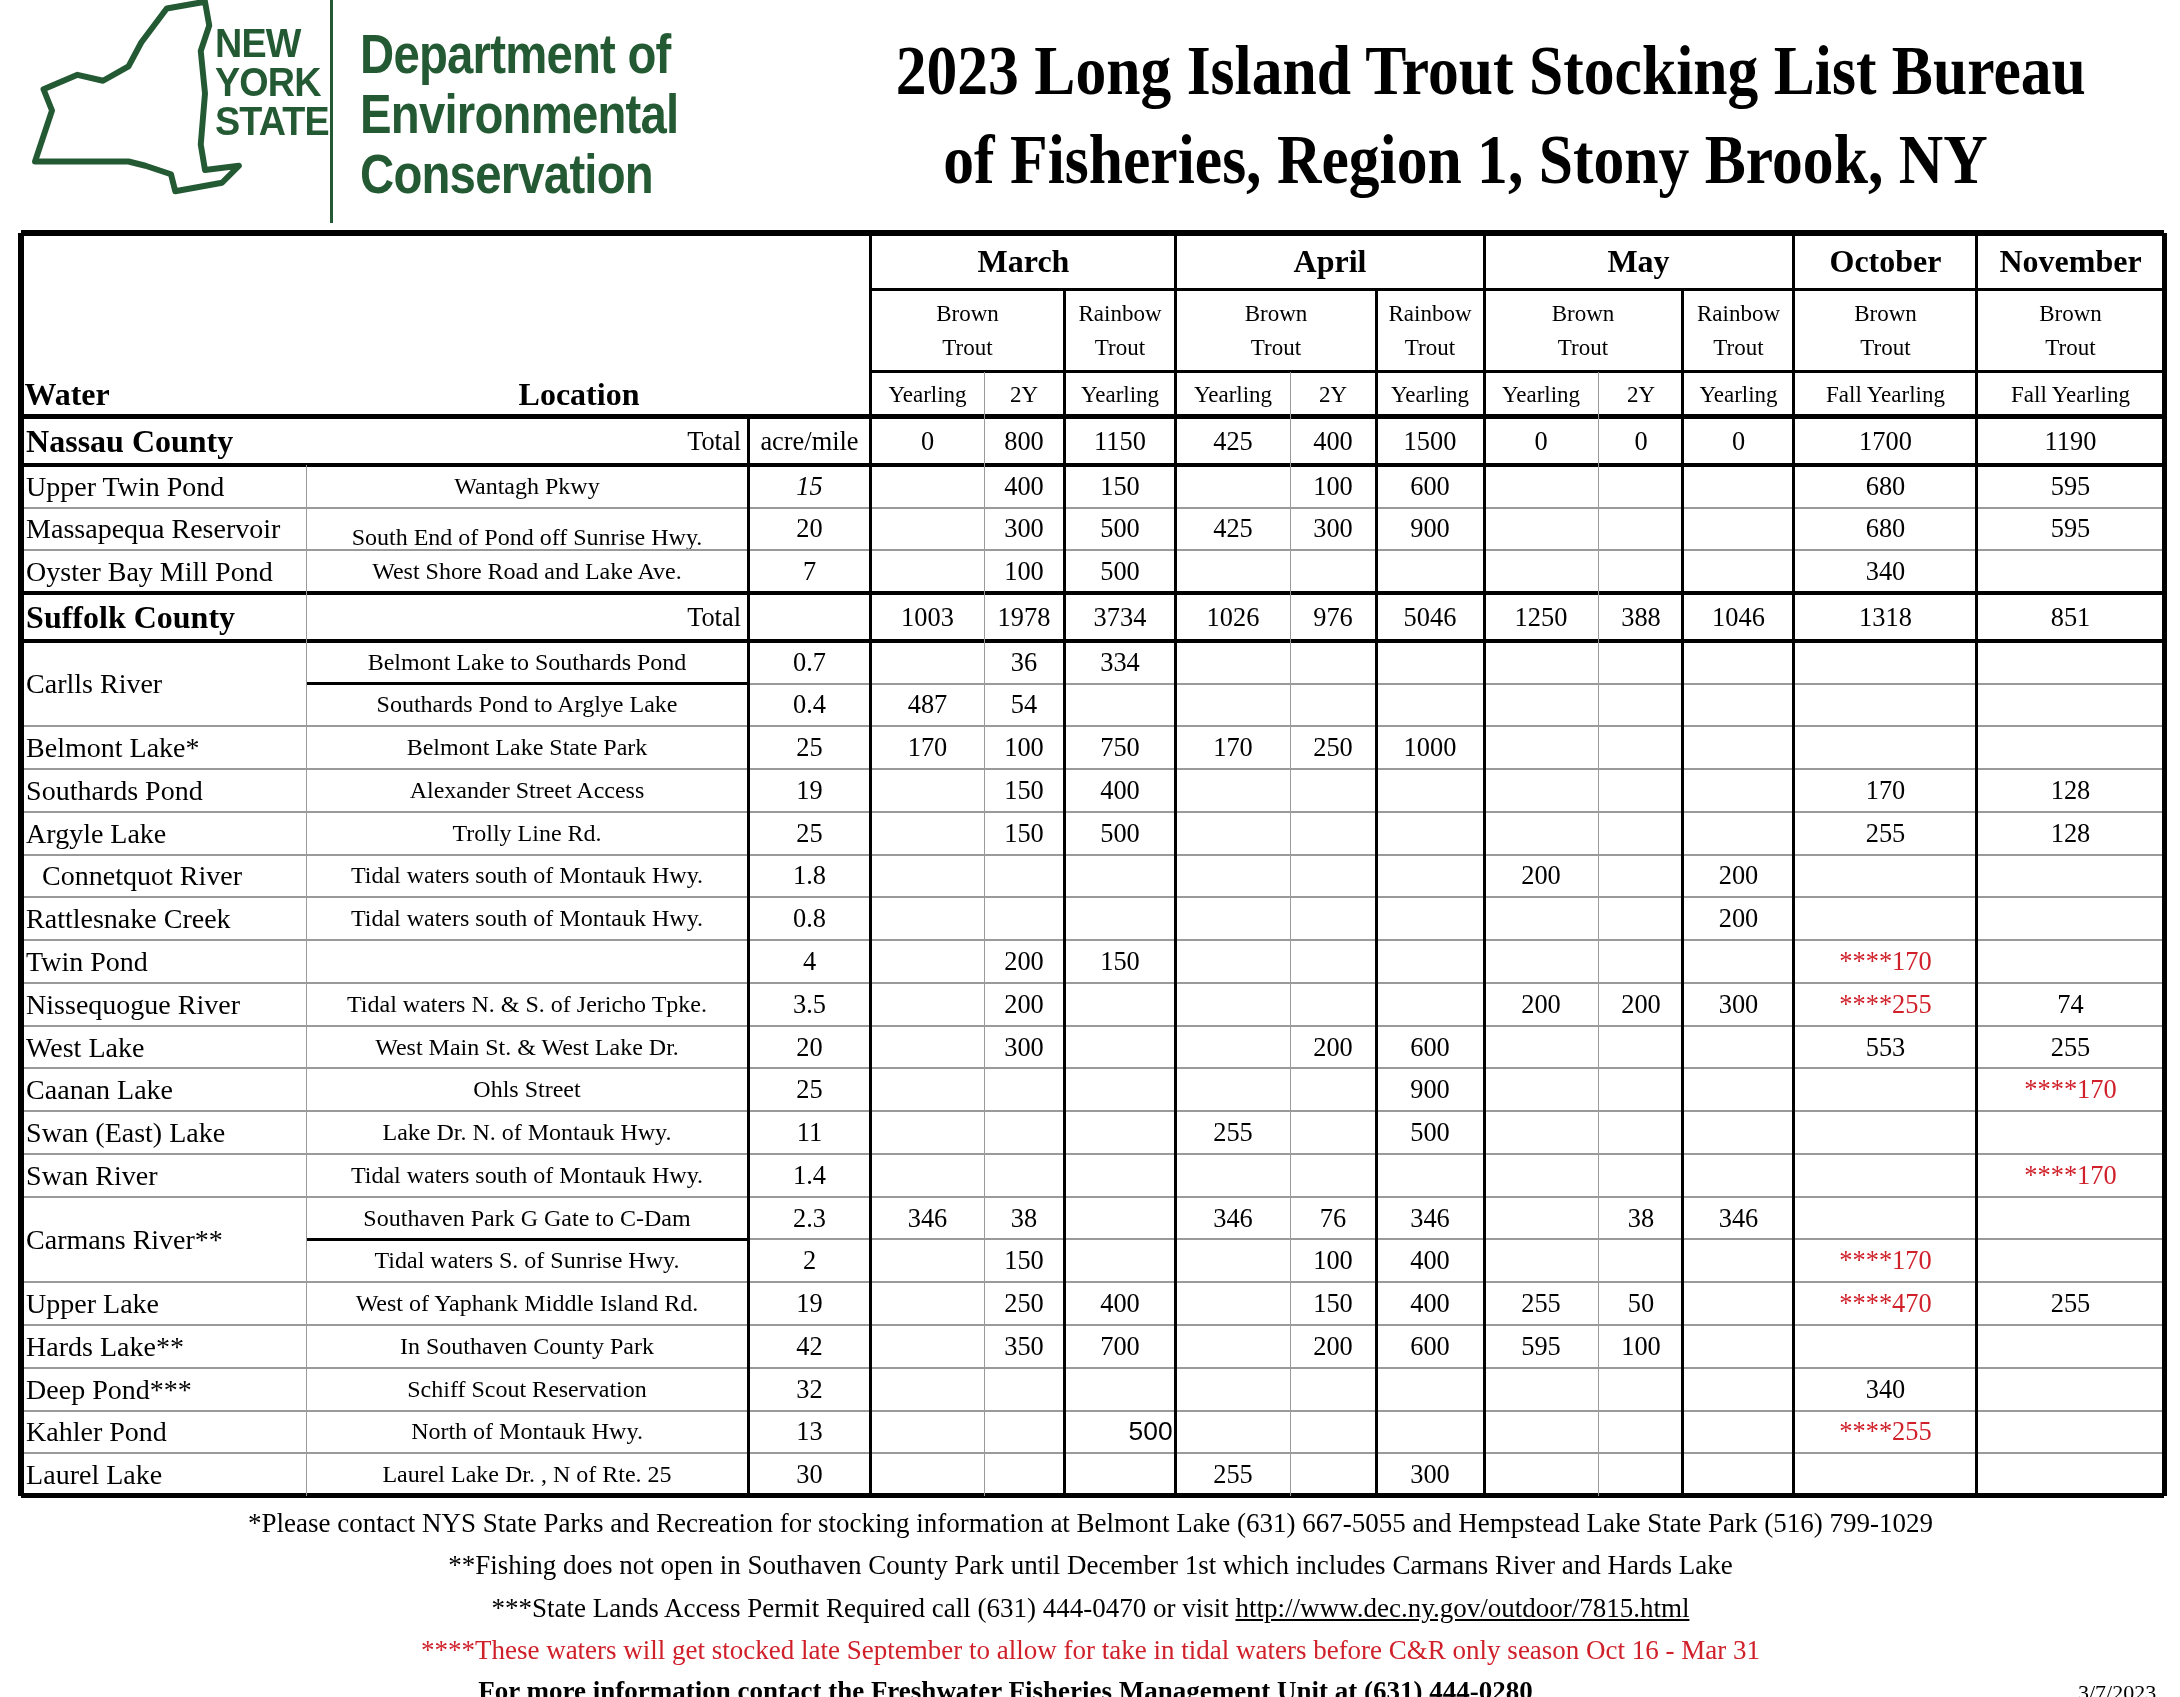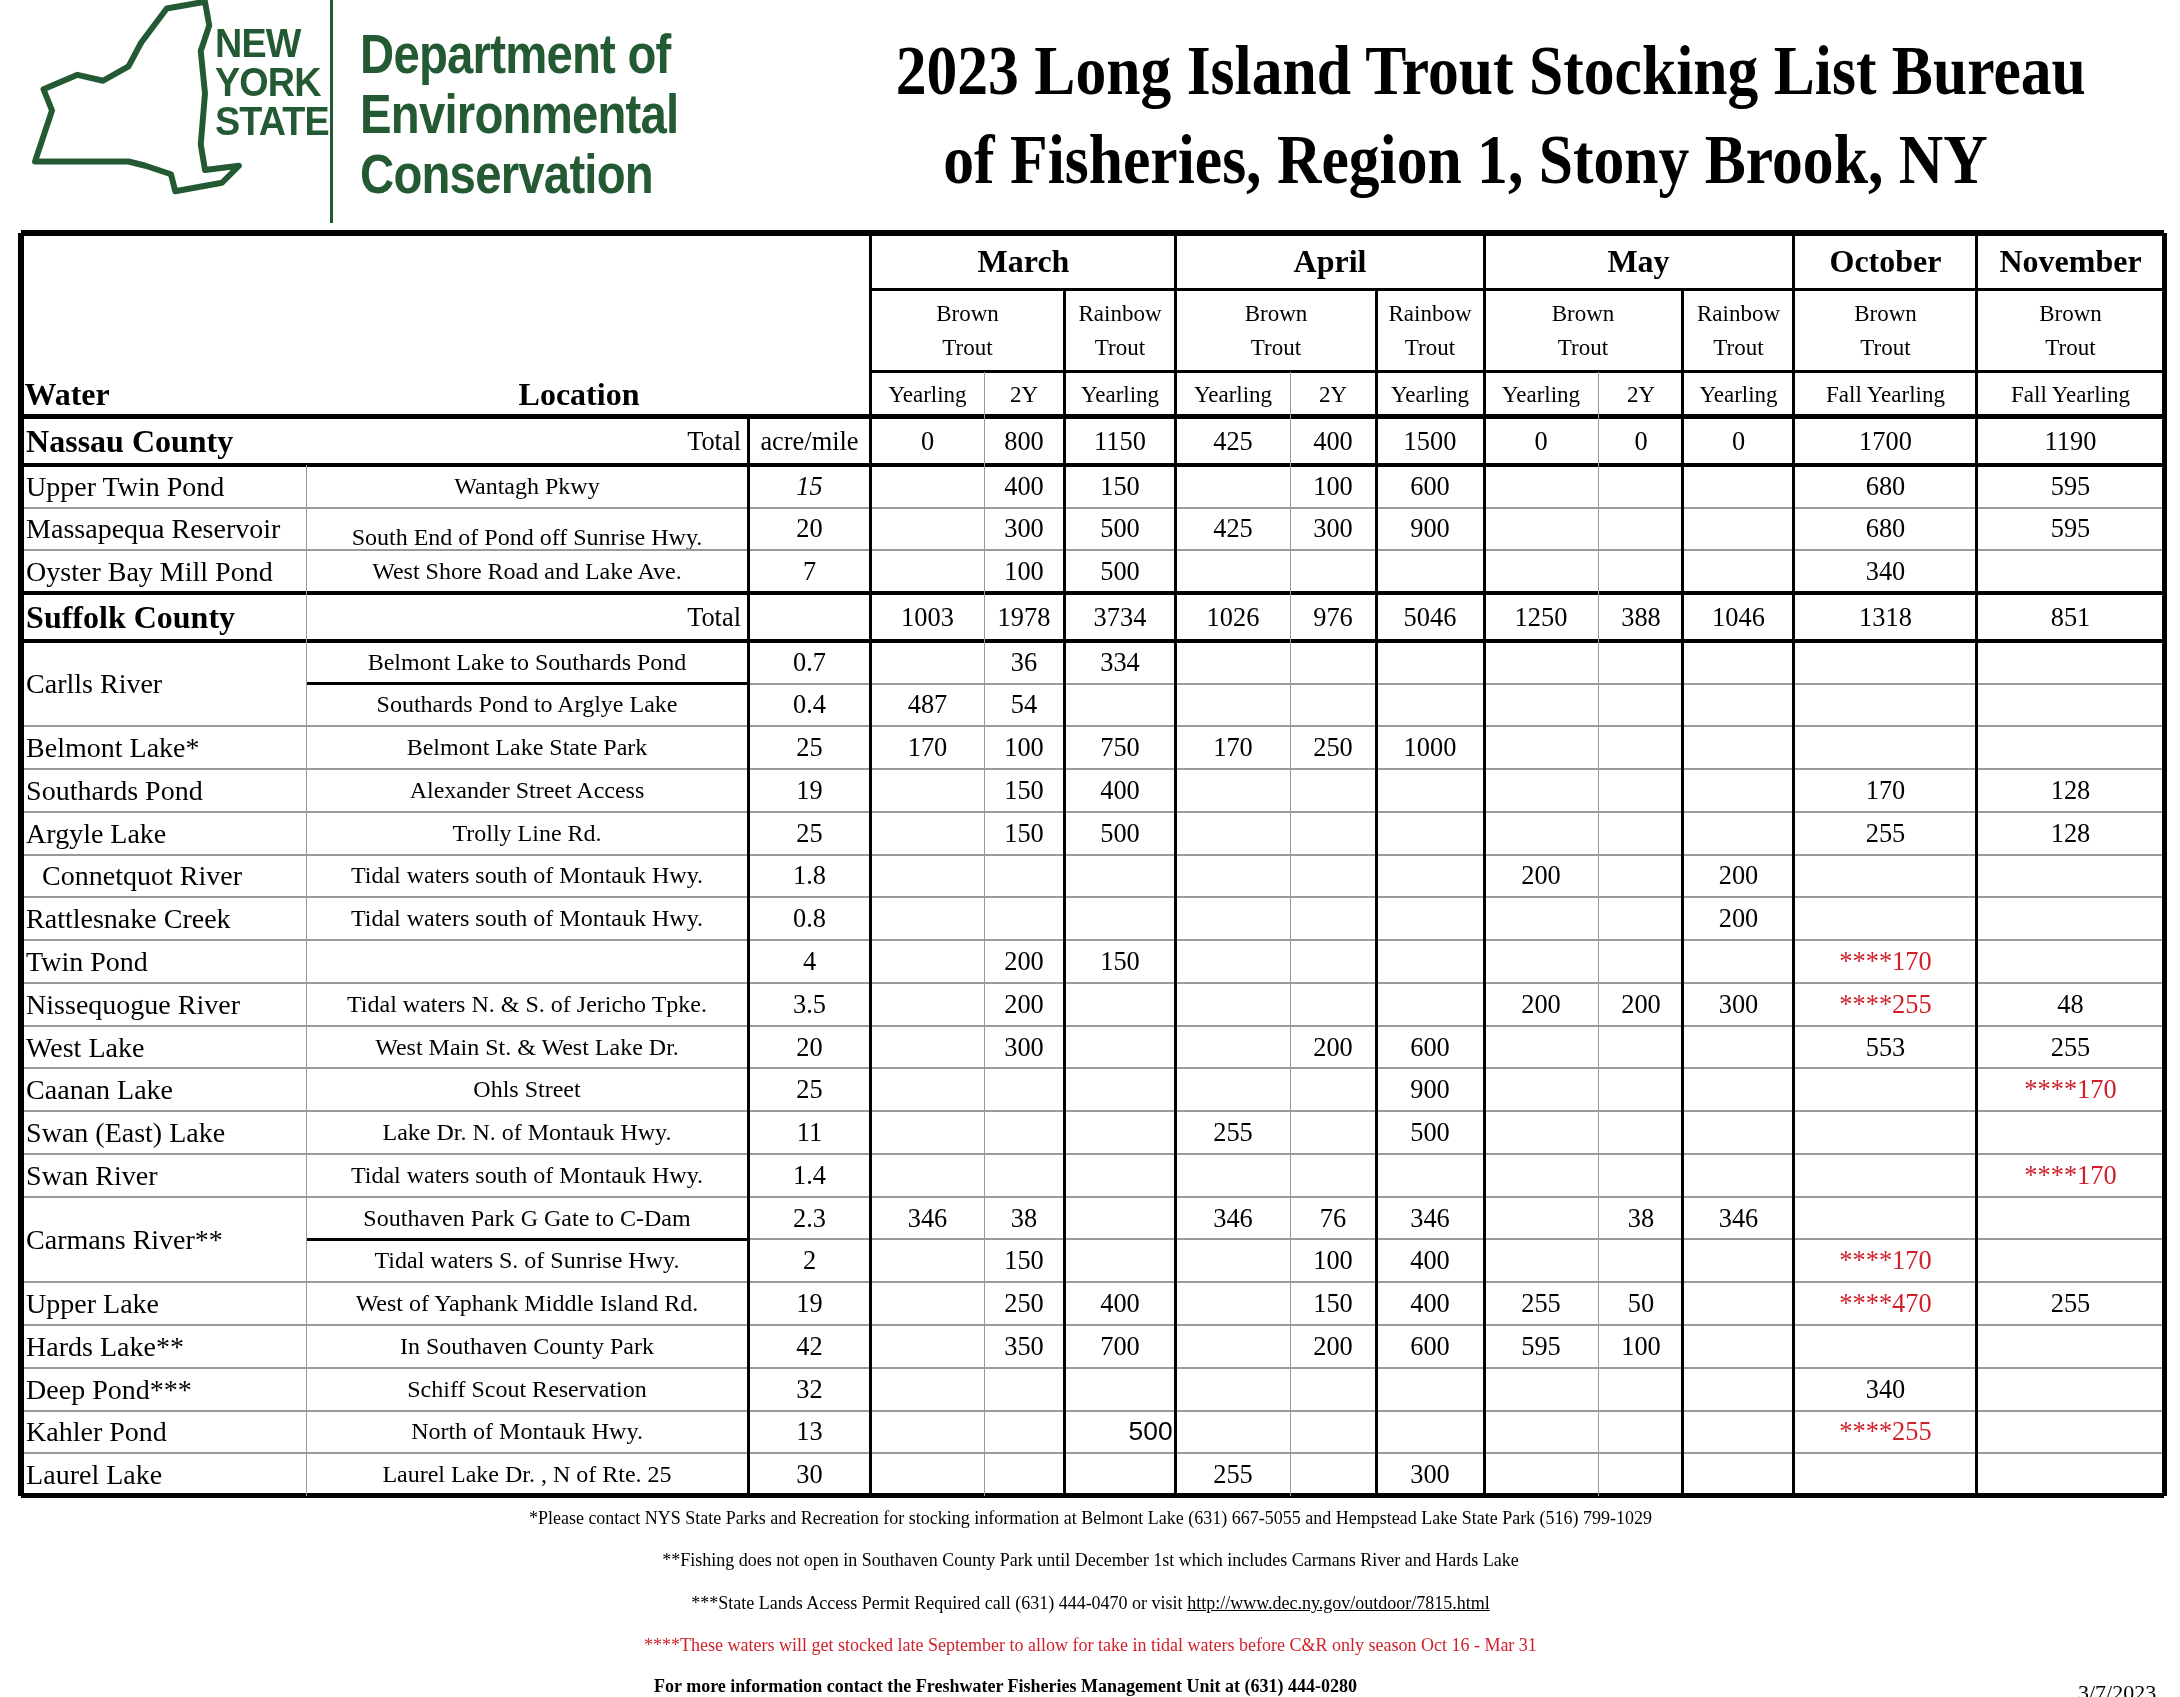--- a/index.html
+++ b/index.html
@@ -17,21 +17,21 @@
   .thin { background:#9a9a9a; }
   .month { font-weight:bold; font-size:32px; }
   .species { font-size:23px; line-height:34px; text-align:center; flex-direction:column; }
   .age { font-size:23px; }
   .county { font-weight:bold; font-size:32px; justify-content:flex-start; padding-left:5.1px; }
   .wname { justify-content:flex-start; padding-left:5.1px; font-size:28px; }
   .loc { font-size:24px; }
   .red { color:#d0202a; }
   .sans { font-family:"Liberation Sans", sans-serif; }
   .hdrbig { font-weight:bold; font-size:32px; justify-content:flex-start; }
-  .footer { position:absolute; left:0; width:2181px; text-align:center; font-size:18px; white-space:nowrap; }
+  .footer { position:absolute; left:0; width:2181px; text-align:center; font-size:27px; white-space:nowrap; }
   .footer a { color:#000; text-decoration:underline; }
 </style>
 </head>
 <body>
 
 <div class="logo">
   <svg width="256" height="204" viewBox="0 0 300 240">
     <path d="M10 190 L30 130 L20 105 L60 88 L90 95 L120 78 L135 50 L165 10 L210 2 L215 30 L205 60 L210 110 L205 170 L210 200 L250 195 L230 215 L175 225 L170 205 L140 195 L120 190 Z" fill="none" stroke="#245a33" stroke-width="7" stroke-linejoin="round"></path>
   </svg>
   <div class="nys">
@@ -299,21 +299,21 @@
     <div class="cell " style="left: 850px; top: 750px; width: 113px; height: 43px;"></div>
     <div class="cell " style="left: 963px; top: 750px; width: 80px; height: 43px;">200</div>
     <div class="cell " style="left: 1043px; top: 750px; width: 112px; height: 43px;"></div>
     <div class="cell " style="left: 1155px; top: 750px; width: 114px; height: 43px;"></div>
     <div class="cell " style="left: 1269px; top: 750px; width: 86px; height: 43px;"></div>
     <div class="cell " style="left: 1355px; top: 750px; width: 108px; height: 43px;"></div>
     <div class="cell " style="left: 1463px; top: 750px; width: 114px; height: 43px;">200</div>
     <div class="cell " style="left: 1578px; top: 750px; width: 84px; height: 43px;">200</div>
     <div class="cell " style="left: 1662px; top: 750px; width: 111px; height: 43px;">300</div>
     <div class="cell red" style="left: 1773px; top: 750px; width: 183px; height: 43px;">****255</div>
-    <div class="cell " style="left: 1956px; top: 750px; width: 187px; height: 43px;">48</div>
+    <div class="cell " style="left: 1956px; top: 750px; width: 187px; height: 43px;">74</div>
     <div class="hl thin" style="left: 0px; width: 2143px; top: 792px; height: 1.7px;"></div>
     <div class="cell wname" style="left: 0px; top: 793px; width: 285px; height: 43px;">West Lake</div>
     <div class="cell loc" style="left: 285px; top: 793px; width: 442px; height: 43px;">West Main St. &amp; West Lake Dr.</div>
     <div class="cell " style="left: 727px; top: 793px; width: 123px; height: 43px;">20</div>
     <div class="cell " style="left: 850px; top: 793px; width: 113px; height: 43px;"></div>
     <div class="cell " style="left: 963px; top: 793px; width: 80px; height: 43px;">300</div>
     <div class="cell " style="left: 1043px; top: 793px; width: 112px; height: 43px;"></div>
     <div class="cell " style="left: 1155px; top: 793px; width: 114px; height: 43px;"></div>
     <div class="cell " style="left: 1269px; top: 793px; width: 86px; height: 43px;">200</div>
     <div class="cell " style="left: 1355px; top: 793px; width: 108px; height: 43px;">600</div>

